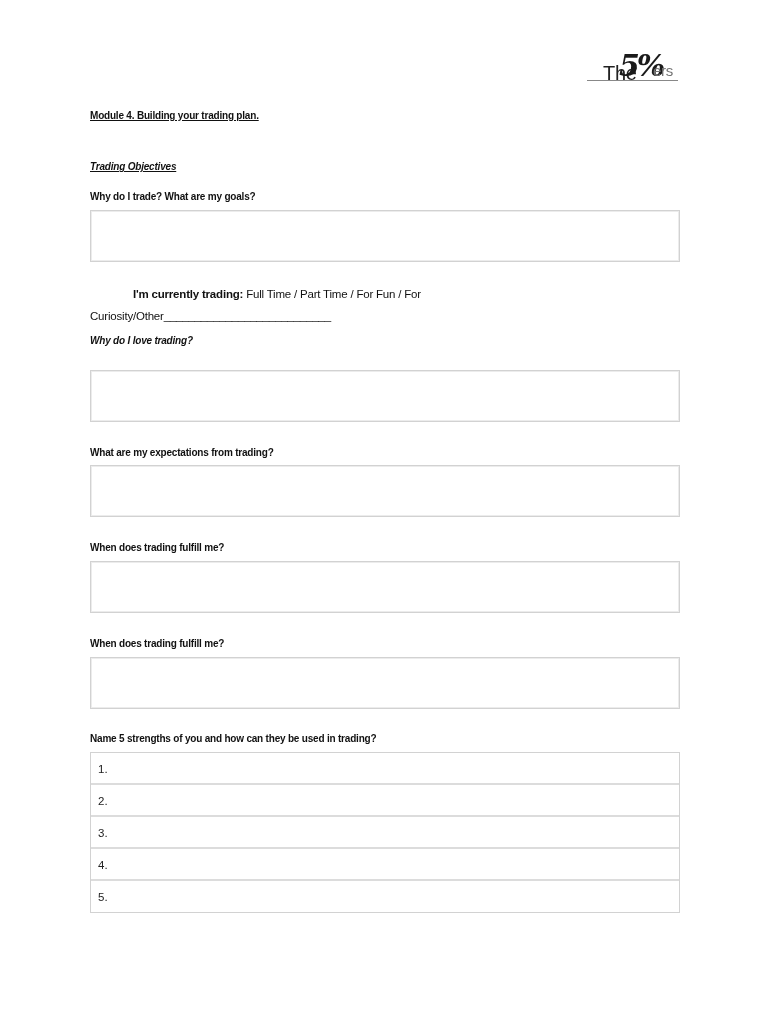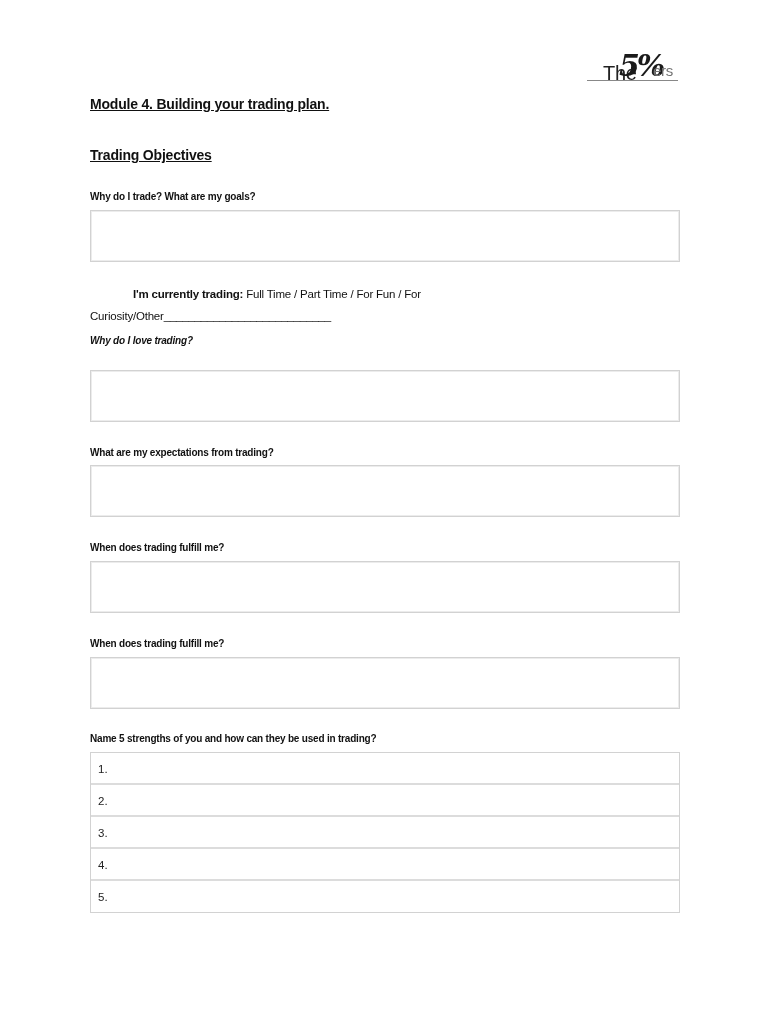--- a/index.html
+++ b/index.html
@@ -22,22 +22,22 @@
       letter-spacing: -3px;
     }
     .logo .ers {
       position: absolute; left: 66px; top: 12px; font-size: 15px; color: #737373;
       letter-spacing: -0.3px;
     }
     .logo .underline {
       position: absolute; left: 0; top: 30px; width: 91px; height: 1px; background: #888;
     }
     .h {
-      position: absolute; left: 90px; font-weight: bold; font-size: 14px;
-      text-decoration: underline; letter-spacing: -0.2px; white-space: nowrap;
+      position: absolute; left: 90px; font-weight: bold; font-size: 10px;
+      text-decoration: underline; letter-spacing: -0.2px; white-space: nowrap; margin-top: 14px;
     }
     .q {
       position: absolute; left: 90px; font-weight: bold; font-size: 10px;
       letter-spacing: -0.2px; white-space: nowrap;
     }
     .para {
       position: absolute; left: 90px; font-size: 11.5px; line-height: 22px;
       letter-spacing: -0.2px; width: 360px;
     }
     .para b { font-weight: bold; padding-left: 43px; }
@@ -60,21 +60,21 @@
 <body>
 
 <div class="logo">
   <span class="the">The</span>
   <span class="five">5%</span>
   <span class="ers">ers</span>
   <div class="underline"></div>
 </div>
 
 <div class="h" style="top:96px;">Module 4. Building your trading plan.</div>
-<div class="h" style="top:147px;">Trading Objectives</div>
+<div class="h" style="top:147px;font-style:italic;">Trading Objectives</div>
 
 <div class="q" style="top:191px;">Why do I trade? What are my goals?</div>
 <div class="box" style="top:210px;"></div>
 
 <div class="para" style="top:283px;">
   <b>I'm currently trading:</b><span> Full Time / Part Time / For Fun / For</span><br>
   <span>Curiosity/Other___________________________</span>
 </div>
 
 <div class="q" style="top:335px;font-style:italic;">Why do I love trading?</div>

